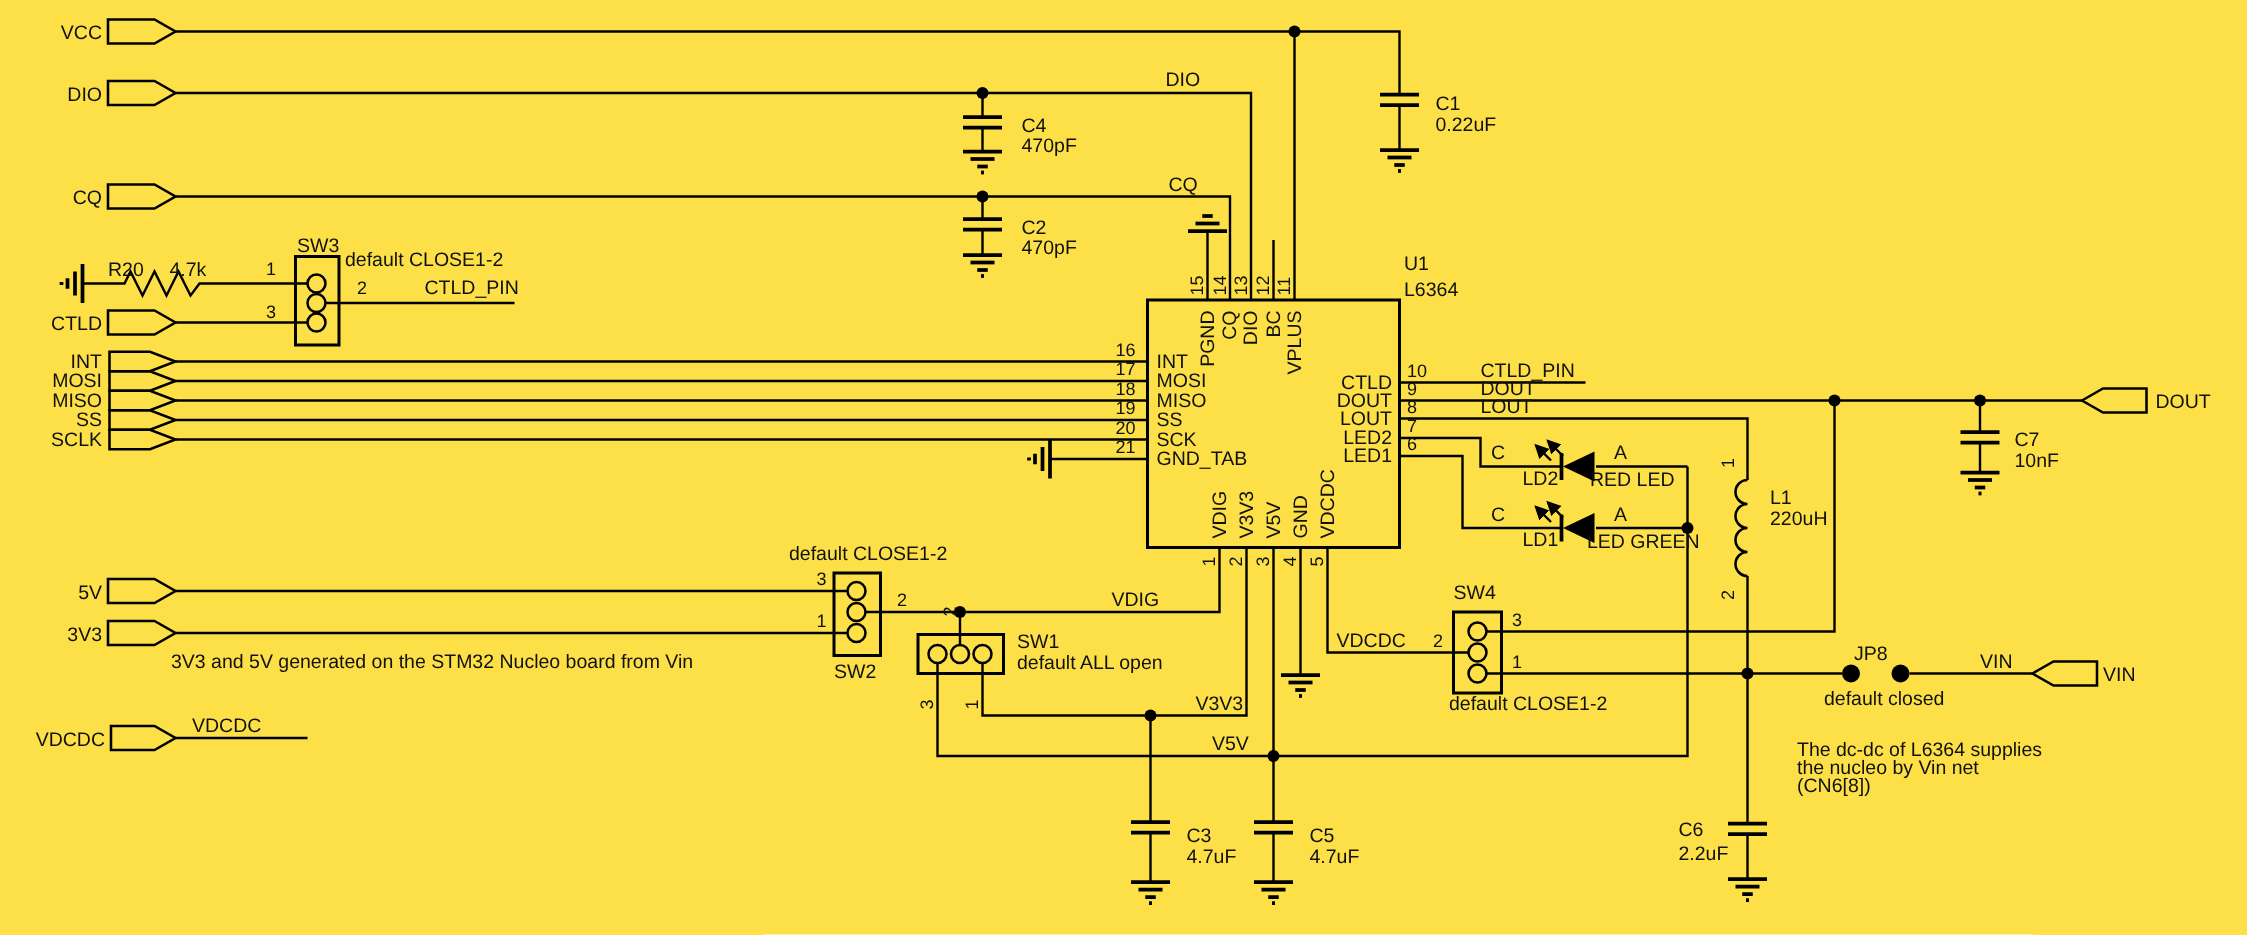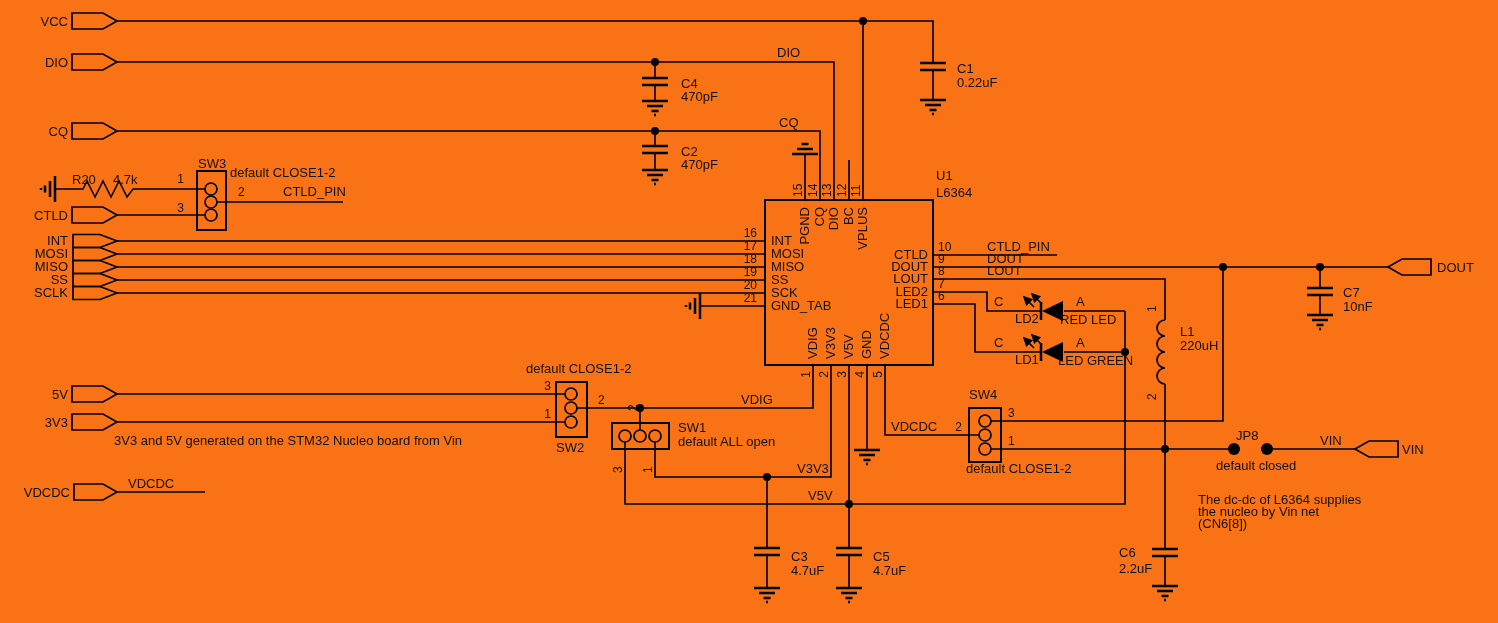--- a/index.html
+++ b/index.html
@@ -1,16 +1,16 @@
 <!DOCTYPE html>
 <html><head>
 <meta charset="utf-8">
 <style>
   html,body{margin:0;padding:0;background:#fff;}
-  .page{width:1498px;height:623px;background:#f97316;position:relative;overflow:hidden;}
+  .page{width:1498px;height:623px;background:#fde047;position:relative;overflow:hidden;}
   svg{font-family:"Liberation Sans", sans-serif;}
   text{font-size:13px;fill:#111;}
   .t12{font-size:12px;}
   .w{fill:none;stroke:#000;stroke-width:1.6;stroke-linecap:butt;}
   .o{fill:none;stroke:#000;stroke-width:2;}
   .o15{fill:none;stroke:#000;stroke-width:1.7;}
   .dot{fill:#000;stroke:none;}
   .blk{fill:#000;stroke:none;}
   .gsym line{stroke:#000;stroke-width:2.5;}
   .cap line{stroke:#000;stroke-width:2.5;}

